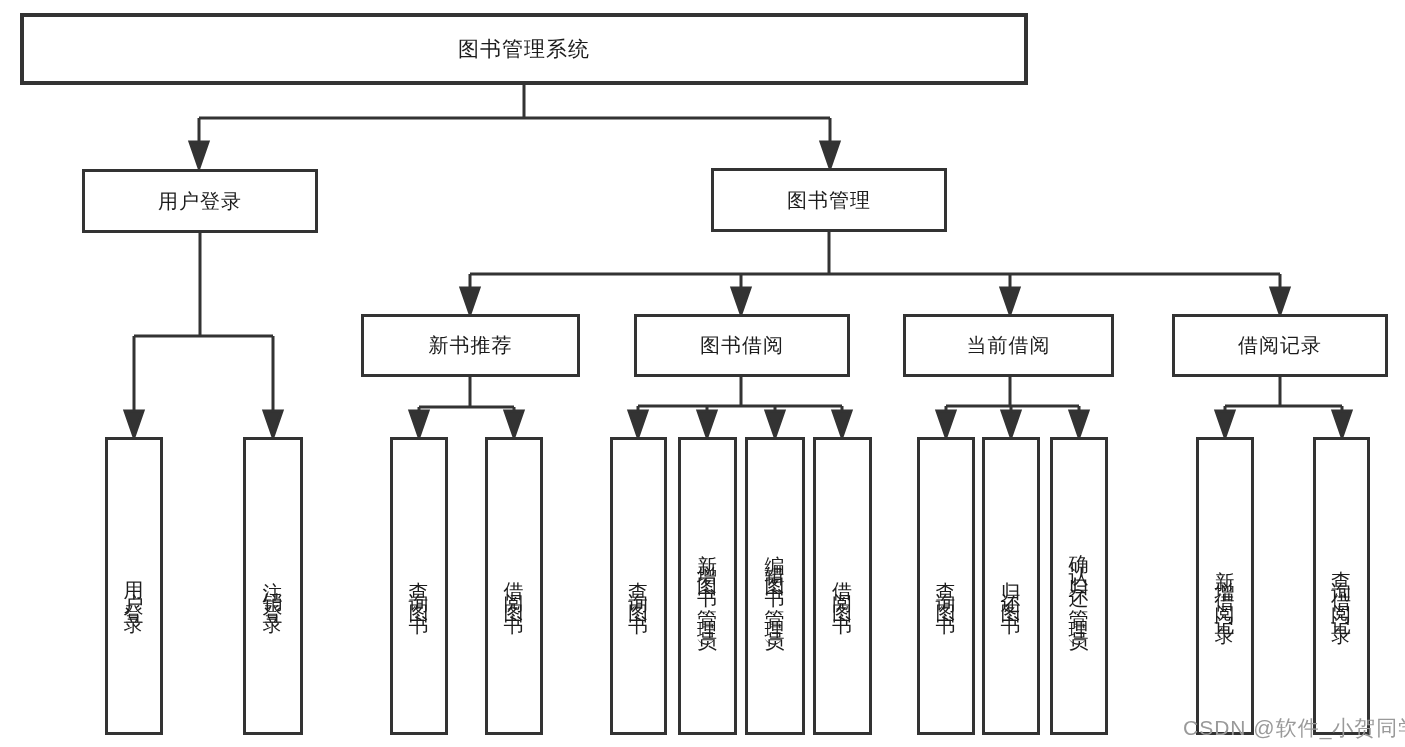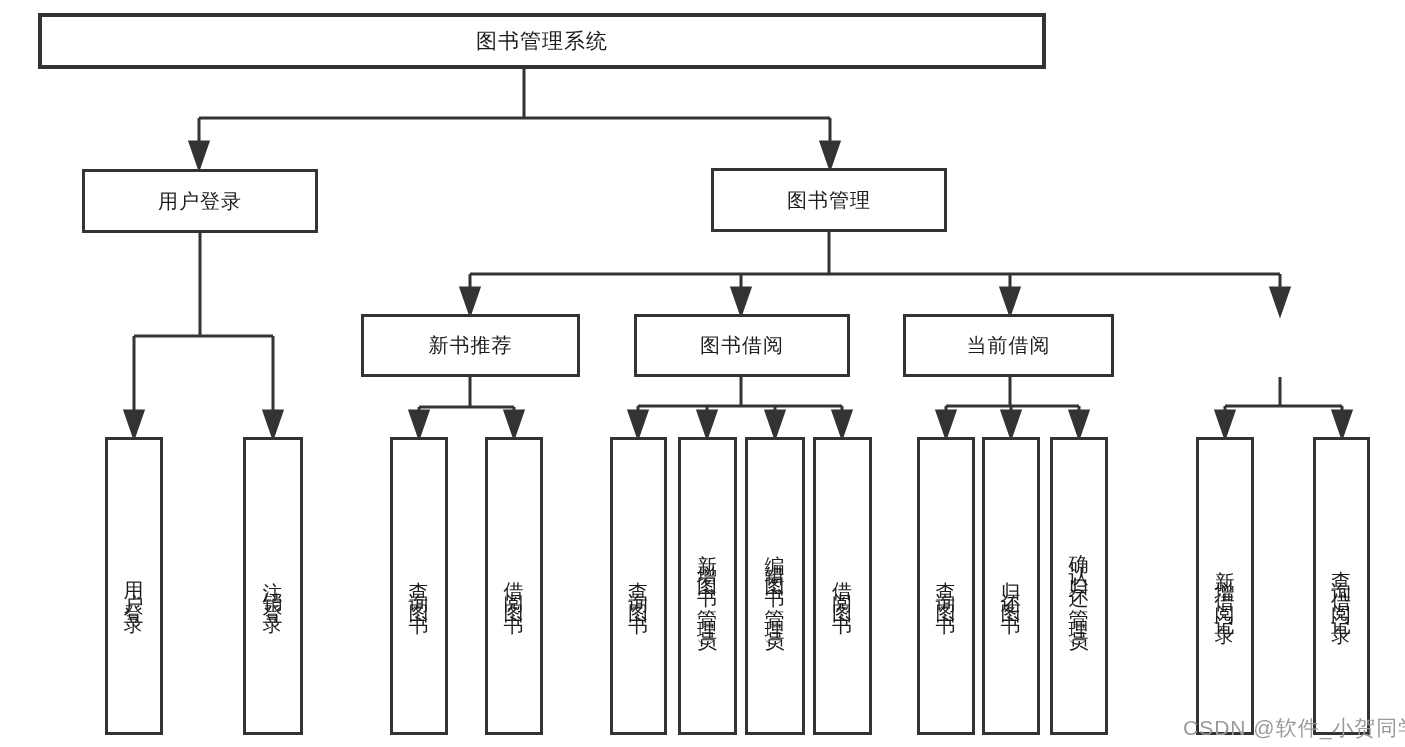--- a/index.html
+++ b/index.html
@@ -107,28 +107,29 @@
       </g>
 
       <g>
         <path fill="none" d="M1280,377 V406 M1225,406 H1342 M1225,406 V415 M1342,406 V415"></path>
         <polygon points="1216,411 1234,411 1225,437"></polygon>
         <polygon points="1333,411 1351,411 1342,437"></polygon>
       </g>
     </g>
   </svg>
 
-  <div class="node root" style="left:20px; top:13px; width:1008px; height:56px;margin-left:18px;">图书管理系统</div>
+  <div class="node root" style="left:20px; top:13px; width:1008px; height:72px;">图书管理系统</div>
 
   <div class="node" style="left:82px; top:169px; width:236px; height:64px;">用户登录</div>
   <div class="node" style="left:711px; top:168px; width:236px; height:64px;">图书管理</div>
 
   <div class="node" style="left:634px; top:314px; width:216px; height:63px;">图书借阅</div>
   <div class="node" style="left:361px; top:314px; width:219px; height:63px;">新书推荐</div>
   <div class="node" style="left:903px; top:314px; width:211px; height:63px;">当前借阅</div>
+  <div class="node" style="left:1172px; top:314px; width:216px; height:63px;">借阅记录</div>
 
   <div class="node vbox" style="left:105px; top:437px; width:58px; height:298px;">用户登录</div>
   <div class="node vbox" style="left:243px; top:437px; width:60px; height:298px;">注销登录</div>
 
   <div class="node vbox" style="left:390px; top:437px; width:58px; height:298px;">查询图书</div>
   <div class="node vbox" style="left:485px; top:437px; width:58px; height:298px;">借阅图书</div>
 
   <div class="node vbox" style="left:610px; top:437px; width:57px; height:298px;">查询图书</div>
   <div class="node vbox" style="left:678px; top:437px; width:59px; height:298px;">新增图书（管理员）</div>
   <div class="node vbox" style="left:745px; top:437px; width:60px; height:298px;">编辑图书（管理员）</div>

